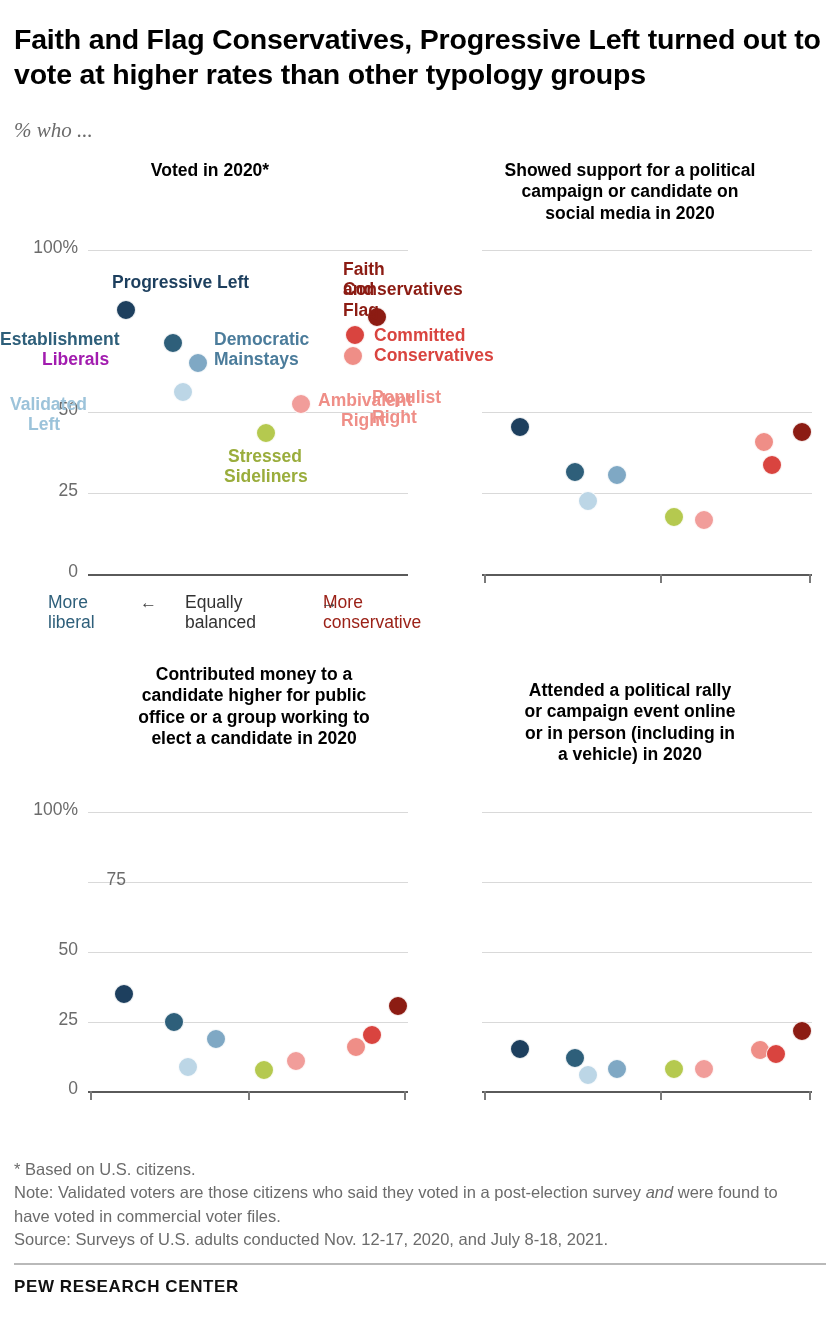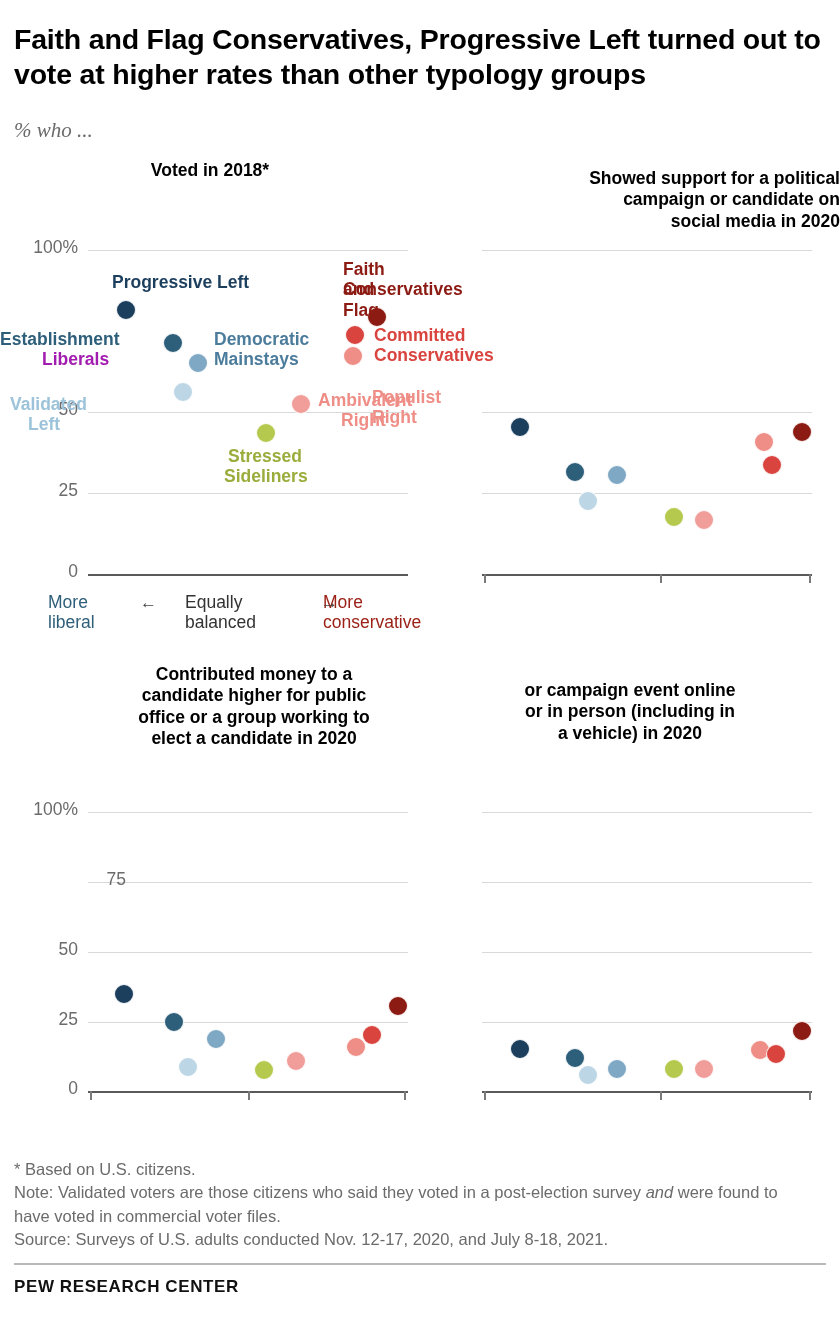--- a/index.html
+++ b/index.html
@@ -67,21 +67,21 @@
 </style>
 </head>
 <body>
 
 <div class="page">
 
   <div class="title">Faith and Flag Conservatives, Progressive Left turned out to vote at higher rates than other typology groups</div>
   <div class="subtitle">% who ...</div>
 
   <div class="panel" style="left:0px; top:160px; width:420px; height:470px;">
-    <div class="panel-title" style="top:0px;">Voted in 2018*</div>
+    <div class="panel-title" style="top:0px;">Voted in 2020*</div>
 
     <div class="plot" style="left:88px; top:90px; width:320px; height:325px;">
 
       <div class="gridline" style="top:0px;"></div>
       <div class="gridline" style="top:162px;"></div>
       <div class="gridline" style="top:243px;"></div>
       <div class="axisline" style="top:324px;"></div>
 
       <div class="ticklabel" style="left:-88px; top:-13px; width:78px;">100%</div>
       <div class="ticklabel" style="left:-88px; top:149px; width:78px;">50</div>
@@ -136,21 +136,21 @@
     <div class="axis-end-label" style="left:323px; top:432px; width:150px; color:#9b2117;">
       <div>More</div>
       <div>conservative</div>
     </div>
 
     <div class="arrowrow" style="left:140px; top:433px;">←</div>
     <div class="arrowrow" style="left:321px; top:433px;">→</div>
   </div>
 
   <div class="panel" style="left:420px; top:160px; width:420px; height:470px;">
-    <div class="panel-title" style="top:8px;text-align:right;">
+    <div class="panel-title" style="top:0px;">
       <div>Showed support for a political</div>
       <div>campaign or candidate on</div>
       <div>social media in 2020</div>
     </div>
 
     <div class="plot" style="left:62px; top:90px; width:330px; height:325px;">
       <div class="gridline" style="top:0px;"></div>
       <div class="gridline" style="top:162px;"></div>
       <div class="gridline" style="top:243px;"></div>
       <div class="axisline" style="top:324px;"></div>
@@ -204,20 +204,21 @@
       <div class="dot" style="left:166px; top:248px; width:20px; height:20px; background:#b5c94f;"></div>
       <div class="dot" style="left:198px; top:239px; width:20px; height:20px; background:#f19d9a;"></div>
       <div class="dot" style="left:258px; top:225px; width:20px; height:20px; background:#ef8e87;"></div>
       <div class="dot" style="left:274px; top:213px; width:20px; height:20px; background:#d9443f;"></div>
       <div class="dot" style="left:300px; top:184px; width:20px; height:20px; background:#8c1c13;"></div>
     </div>
   </div>
 
   <div class="panel" style="left:420px; top:660px; width:420px; height:500px;">
     <div class="panel-title" style="top:20px;">
+      <div>Attended a political rally</div>
       <div>or campaign event online</div>
       <div>or in person (including in</div>
       <div>a vehicle) in 2020</div>
     </div>
 
     <div class="plot" style="left:62px; top:152px; width:330px; height:280px;">
       <div class="gridline" style="top:0px;"></div>
       <div class="gridline" style="top:70px;"></div>
       <div class="gridline" style="top:140px;"></div>
       <div class="gridline" style="top:210px;"></div>

